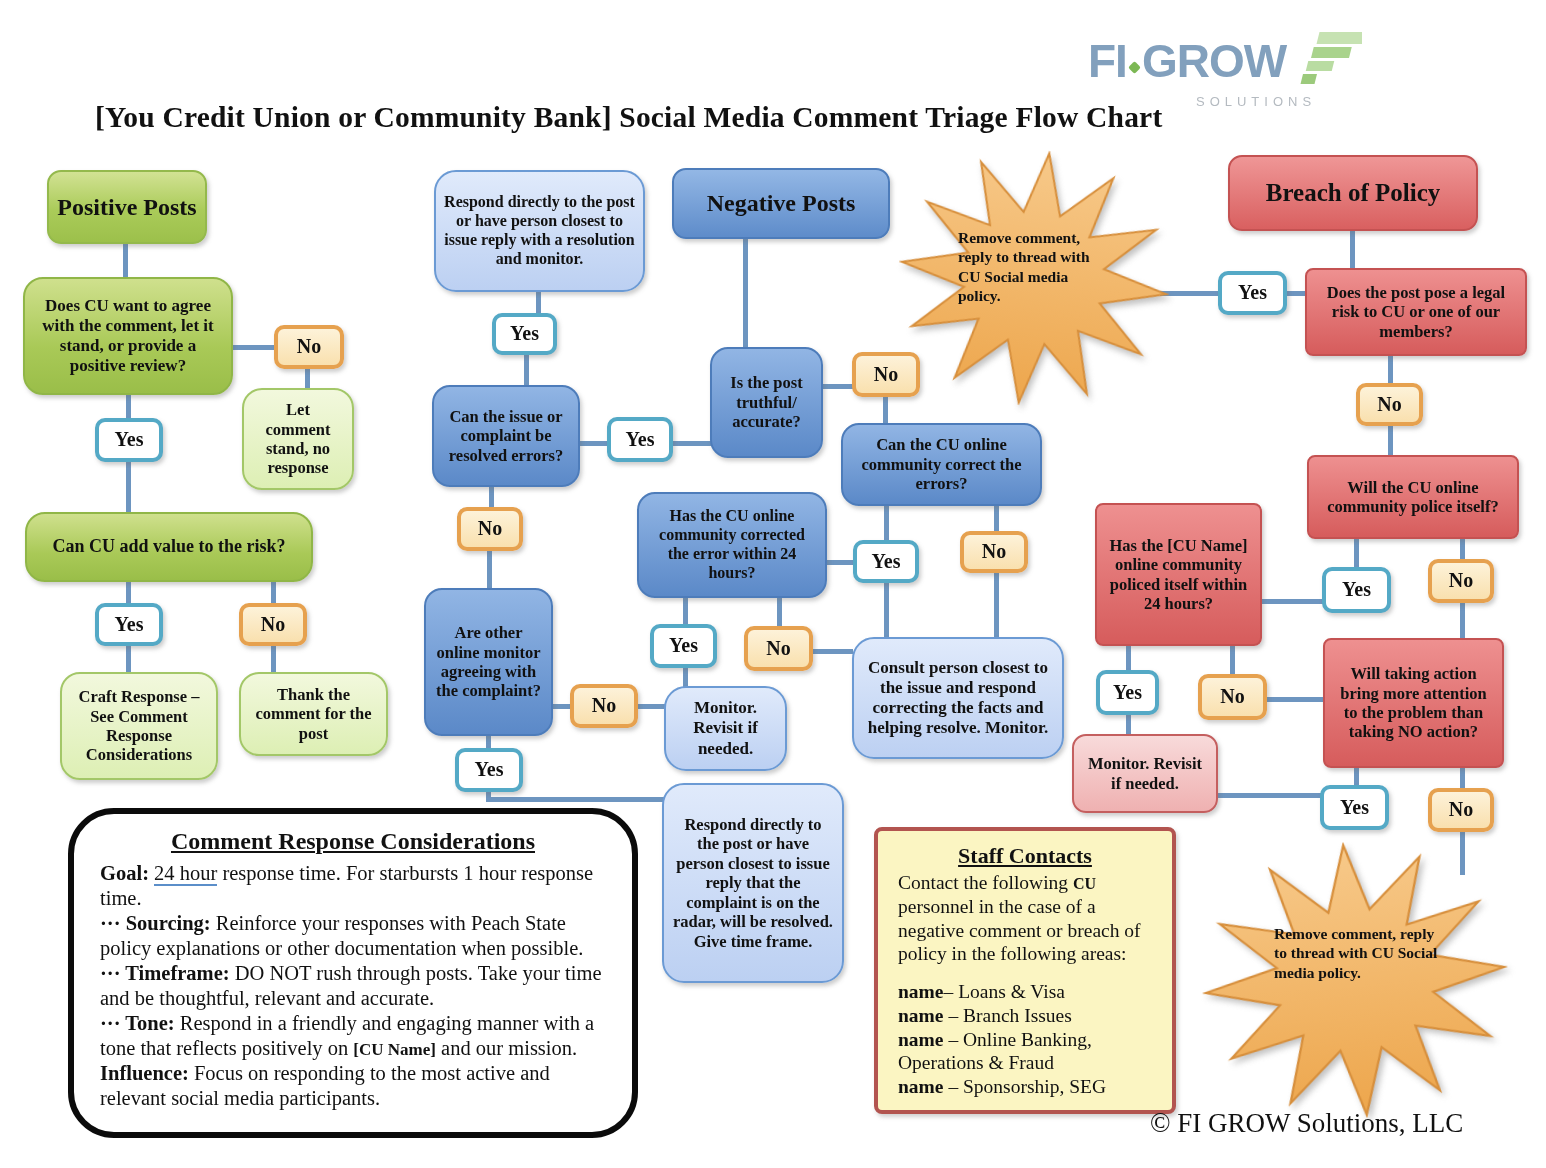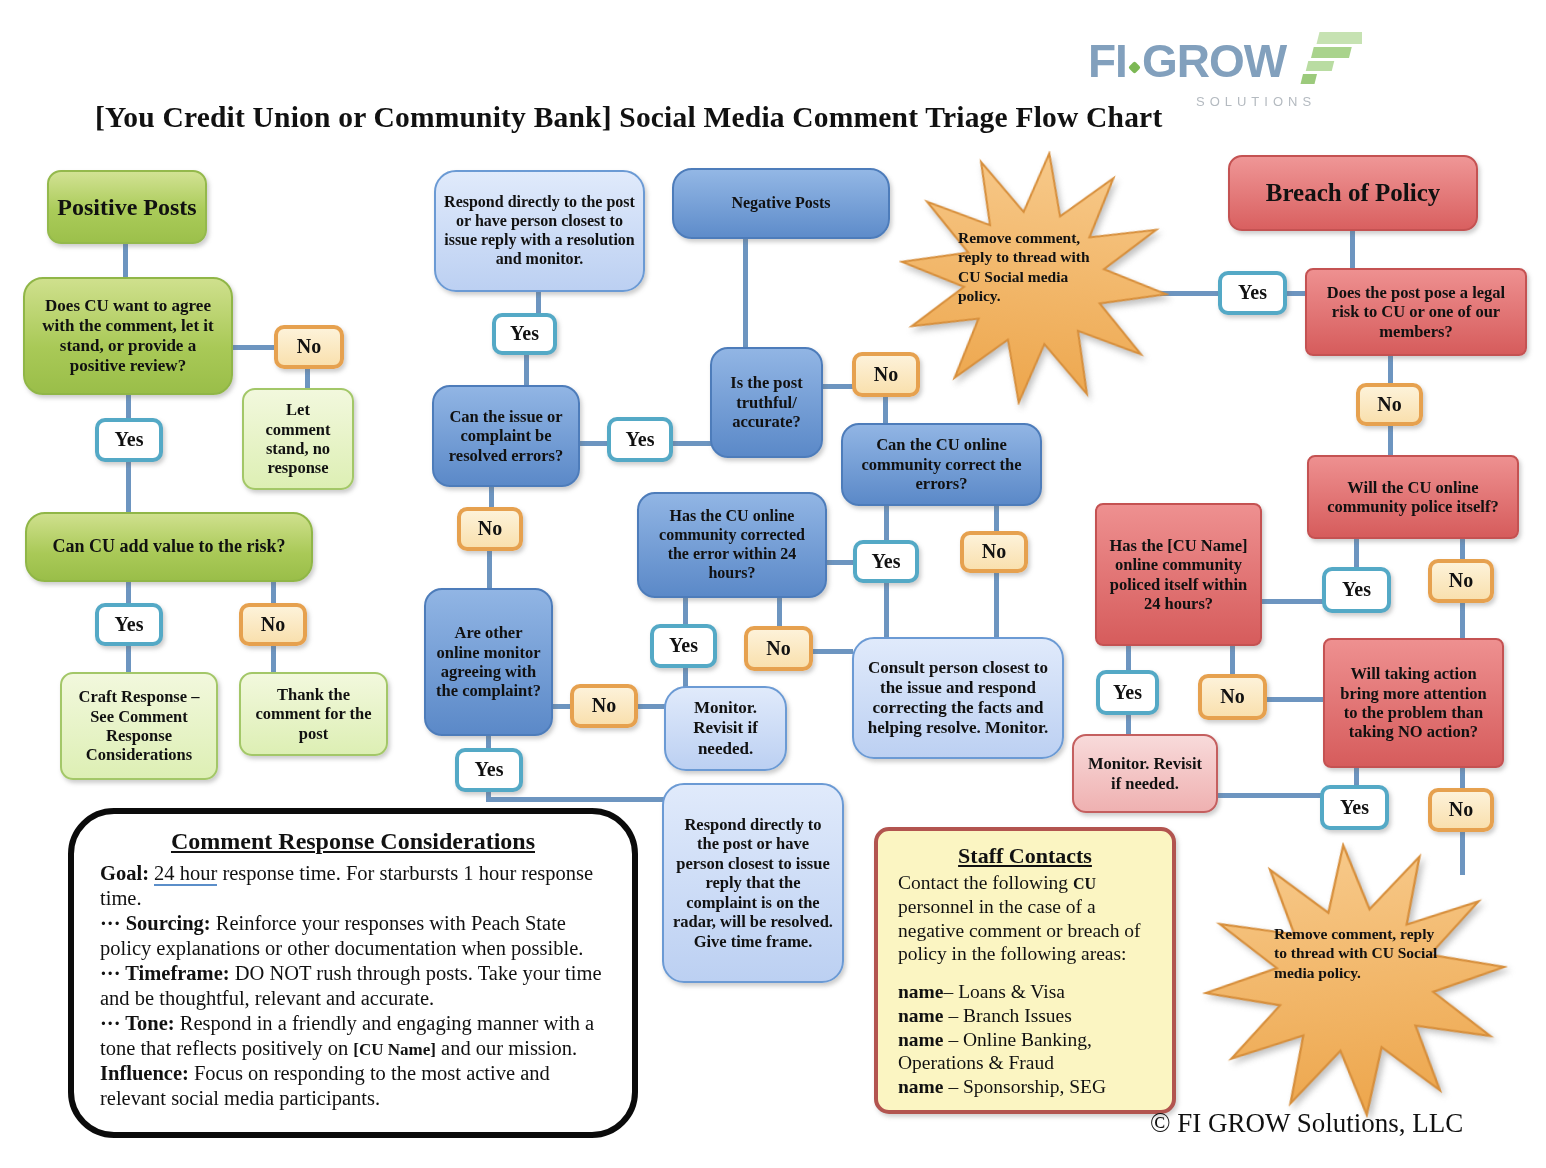--- a/index.html
+++ b/index.html
@@ -6,23 +6,23 @@
   #canvas{position:relative;width:1546px;height:1168px;background:#fff;overflow:hidden;
           font-family:"Liberation Serif",serif;color:#111;}
   .node{position:absolute;display:flex;align-items:center;justify-content:center;
         text-align:center;font-weight:bold;line-height:1.18;box-sizing:border-box;
         padding:6px 8px;z-index:2;box-shadow:2px 3px 4px rgba(110,110,110,.35);}
   .g-head{background:linear-gradient(180deg,#d2e293 0%,#aacb59 55%,#9cc04b 100%);
           border:2px solid #94b94c;border-radius:14px;font-size:24px;}
   .g-q{background:linear-gradient(180deg,#cfe08d 0%,#a9c957 60%,#9abe49 100%);
        border:2px solid #90b647;border-radius:20px;}
   .g-out{background:linear-gradient(180deg,#f2f8dd 0%,#ddefb4 100%);
-         border:2px solid #a3c768;border-radius:13px;}
+         border:2px solid #a3c768;border-radius:20px;}
   .b-head{background:linear-gradient(180deg,#93b7e5 0%,#5e8cca 100%);
-          border:2px solid #4d7cba;border-radius:20px;font-size:16px;}
+          border:2px solid #4d7cba;border-radius:14px;font-size:24px;}
   .b-q{background:linear-gradient(180deg,#91b5e4 0%,#5b89c8 100%);
        border:2px solid #4d7cba;border-radius:18px;}
   .b-out{background:linear-gradient(180deg,#e0eafb 0%,#bcd0f2 100%);
          border:2.5px solid #6b9ad4;border-radius:22px;}
   .r-head{background:linear-gradient(180deg,#ef9696 0%,#d96060 100%);
           border:2px solid #c45252;border-radius:14px;font-size:25px;}
   .r-q{background:linear-gradient(180deg,#ee9090 0%,#d65c5c 100%);
        border:2px solid #c45252;border-radius:8px;}
   .r-out{background:linear-gradient(180deg,#f8dada 0%,#efb1b1 100%);
          border:2.5px solid #c45f5f;border-radius:14px;}
@@ -33,21 +33,21 @@
   .star-wrap{position:absolute;z-index:1;}
   .star-wrap svg{position:absolute;left:0;top:0;filter:drop-shadow(3px 4px 3px rgba(120,120,120,.45));}
   .star-text{position:absolute;z-index:3;font-weight:bold;text-align:left;line-height:1.25;font-size:15.5px;}
   #title{position:absolute;left:95px;top:101px;font-size:29.5px;font-weight:bold;letter-spacing:.2px;}
   #considerations{position:absolute;left:68px;top:808px;width:570px;height:330px;box-sizing:border-box;
                   background:#fff;border:6px solid #0b0b0b;border-radius:46px;padding:14px 26px 10px 26px;z-index:3;}
   #considerations .c-title{text-align:center;font-size:24px;font-weight:bold;text-decoration:underline;margin-bottom:6px;}
   #considerations .c-body{font-size:20.5px;line-height:1.22;}
   .u-link{border-bottom:2px solid #5b8ec9;}
   #staffbox{position:absolute;left:874px;top:827px;width:302px;height:287px;box-sizing:border-box;
-            background:#fbf5c2;border:4px solid #b2544f;border-radius:15px;padding:12px 20px;z-index:3;
+            background:#fbf5c2;border:4px solid #b2544f;border-radius:8px;padding:12px 20px;z-index:3;
             box-shadow:2px 3px 4px rgba(120,120,120,.35);}
   #staffbox .s-title{text-align:center;font-size:22px;font-weight:bold;text-decoration:underline;margin-bottom:2px;}
   #staffbox .s-body{font-size:19.5px;line-height:1.22;}
   .cu-small{font-size:16px;font-weight:bold;}
   .contact-line b{font-weight:bold;}
   #copyright{position:absolute;left:1150px;top:1108px;font-size:27px;z-index:3;}
   #logo{position:absolute;left:1088px;top:30px;z-index:3;}
   #logo .row{display:flex;align-items:center;}
   #logo .word{font-family:"Liberation Sans",sans-serif;font-weight:bold;font-size:46px;
               color:#82a0bd;letter-spacing:-1px;line-height:1;}

